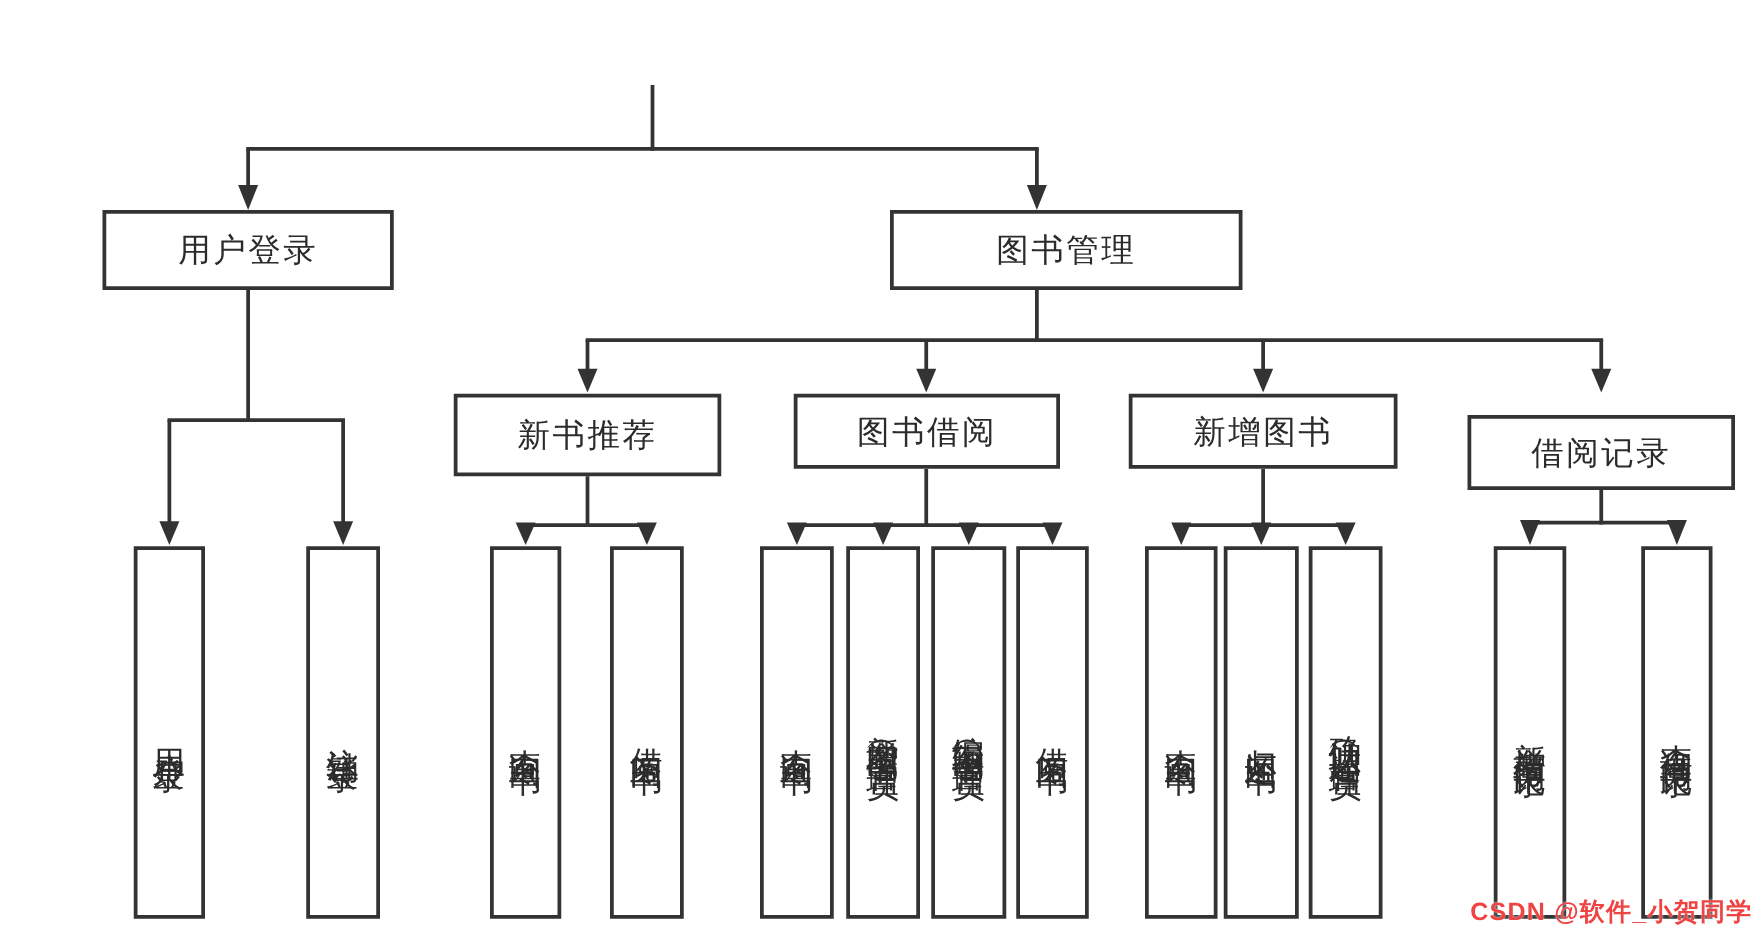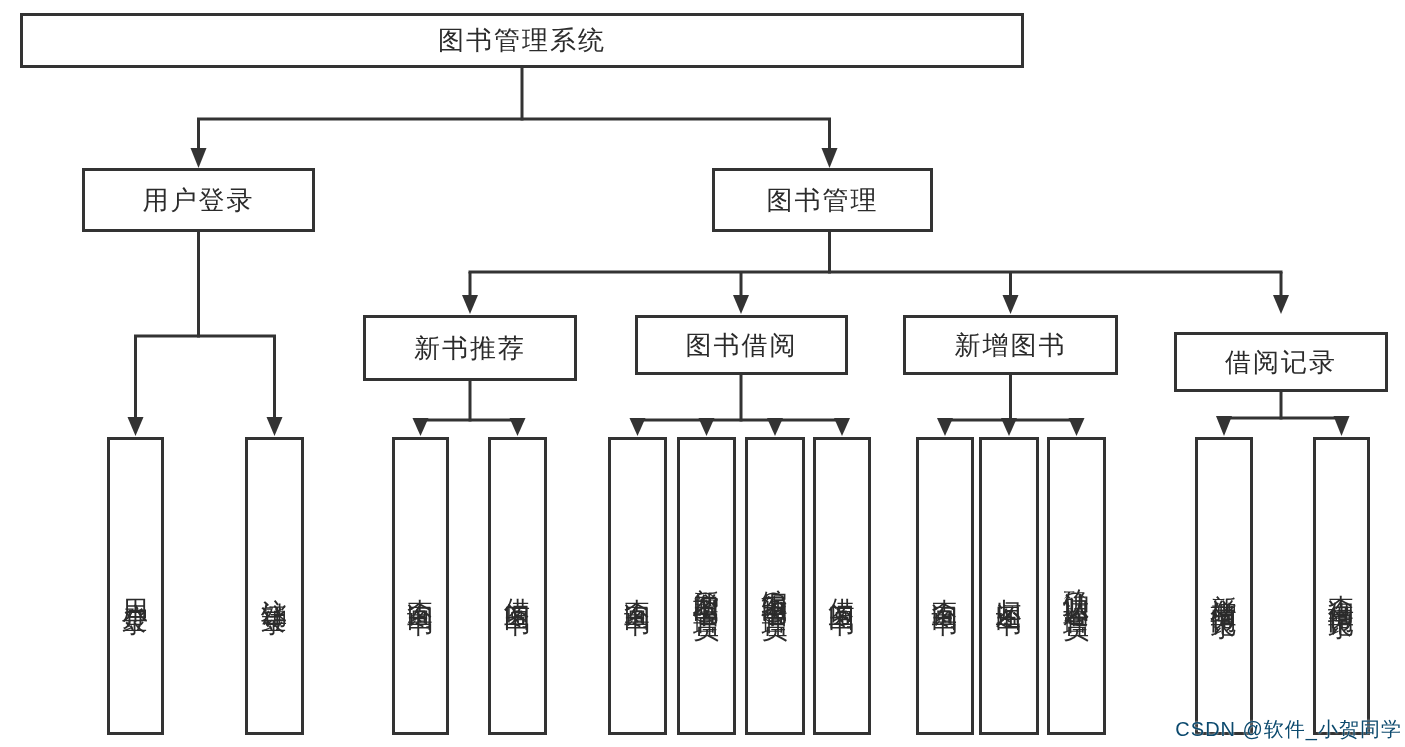--- a/index.html
+++ b/index.html
@@ -39,25 +39,26 @@
     font-size: 26px;
     letter-spacing: 4px;
     line-height: 1;
     white-space: nowrap;
   }
   .watermark {
     position: absolute;
     right: 3px;
     bottom: 4px;
     font-size: 20px;
-    color: #0c4a6e;
+    color: #ef4444;
     letter-spacing: 1px;
     text-shadow: 0 0 2px #ffffff;
     z-index: 2;
     white-space: nowrap;
+    font-weight: bold;
   }
 </style>
 </head>
 <body>
 
 <div class="canvas">
 
   <svg class="connectors" viewBox="0 0 1405 747" xmlns="http://www.w3.org/2000/svg">
     <g stroke="#333333" stroke-width="3" fill="none">
 
@@ -106,28 +107,25 @@
       <polygon points="767,418 783,418 775,436"></polygon>
       <polygon points="834,418 850,418 842,436"></polygon>
       <polygon points="937,418 953,418 945,436"></polygon>
       <polygon points="1001,418 1017,418 1009,436"></polygon>
       <polygon points="1068.5,418 1084.5,418 1076.5,436"></polygon>
       <polygon points="1216,416 1232,416 1224,436"></polygon>
       <polygon points="1333.5,416 1349.5,416 1341.5,436"></polygon>
     </g>
   </svg>
 
-  <div class="box" style="left:20px; top:13px; width:1004px; height:55px;">
-    <span class="hlabel">图书管理系统</span>
-  </div>
 
   <div class="box" style="left:82px; top:168px; width:233px; height:64px;">
     <span class="hlabel">用户登录</span>
   </div>
-  <div class="box" style="left:712px; top:168px; width:221px; height:64px;">
+  <div class="box" style="left:712px; top:168px; width:282px; height:64px;">
     <span class="hlabel">图书管理</span>
   </div>
 
   <div class="box" style="left:363px; top:315px; width:214px; height:66px;">
     <span class="hlabel">新书推荐</span>
   </div>
   <div class="box" style="left:635px; top:315px; width:213px; height:60px;align-items:center;">
     <span class="hlabel">图书借阅</span>
   </div>
   <div class="box" style="left:903px; top:315px; width:215px; height:60px;">

